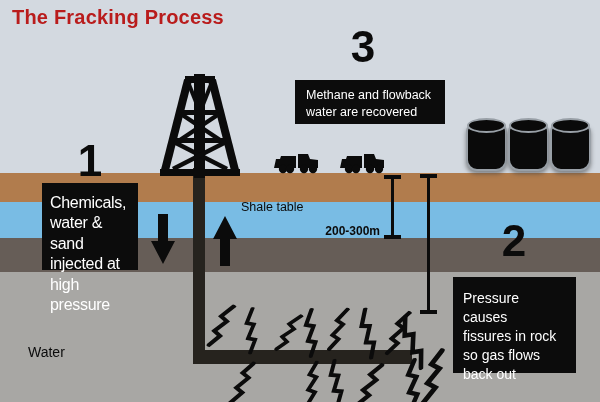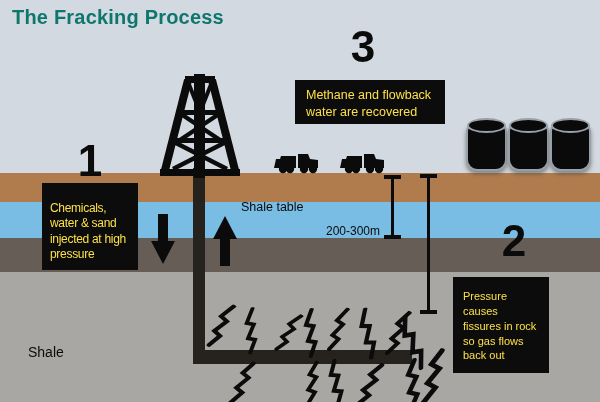--- a/index.html
+++ b/index.html
@@ -8,42 +8,42 @@
     background:#d3d9e0; font-family:"Liberation Sans", sans-serif;
   }
   .layer{position:absolute; left:0; width:600px;}
   #layer-soil {top:173px; height:29px; background:#b17c4d;}
   #layer-water{top:202px; height:36px; background:#79bce4;}
   #layer-rock {top:238px; height:34px; background:#665d57;}
   #layer-shale{top:272px; height:130px; background:#a8a7a4;}
 
   .title{
     position:absolute; left:12px; top:6px;
-    font-size:20px; font-weight:bold; color:#0f766e; letter-spacing:.2px;
+    font-size:20px; font-weight:bold; color:#b91c1c; letter-spacing:.2px;
   }
   .stepnum{
     position:absolute; width:44px; text-align:center;
     font-size:44px; font-weight:bold; color:#0b0b0b; line-height:1;
   }
   #num1{left:68px; top:139px;}
   #num2{left:492px; top:219px;}
   #num3{left:341px; top:25px;}
 
   .callout{
-    position:absolute; background:#0c0c0c; color:#fde047;
+    position:absolute; background:#0c0c0c; color:#ffffff;
     white-space:pre-line; box-sizing:border-box;
   }
-  #callout-1{left:42px;  top:183px; width:96px;  height:87px; padding:18px 8px;  font-size:12px; line-height:1.28; letter-spacing:-.3px;}
+  #callout-1{left:42px;  top:183px; width:96px;  height:87px; padding:10px 8px;  font-size:16px; line-height:1.28; letter-spacing:-.3px;}
   #callout-3{left:295px; top:80px;  width:150px; height:44px; padding:7px 11px;  font-size:12.5px; line-height:1.32;}
-  #callout-2{left:453px; top:277px; width:96px; height:96px; padding:12px 10px; font-size:11px; line-height:1.35;}
+  #callout-2{left:453px; top:277px; width:123px; height:96px; padding:12px 10px; font-size:14px; line-height:1.35;}
 
   .ground-label{position:absolute; color:#0b0b0b;}
   #water-table-label{left:241px; top:200px; font-size:12.5px;}
   #shale-label{left:28px; top:344px; font-size:14px;}
-  .depth-label{position:absolute; color:#0b0b0b; font-size:12px; font-weight:normal;}
+  .depth-label{position:absolute; color:#0b0b0b; font-size:12px; font-weight:bold;}
   #depth-shallow-label{left:314px; top:224px; width:66px; text-align:right;}
   #depth-deep-label{left:350px; top:298px; width:74px; text-align:right;}
 
   .mbar{position:absolute; width:17px;}
   #mbar-shallow{left:384px; top:175px; height:64px;}
   #mbar-deep   {left:420px; top:174px; height:140px;}
   .mbar .line{position:absolute; left:7px; top:0; width:3px; height:100%; background:#0b0b0b;}
   .mbar .cap {position:absolute; left:0; width:17px; height:4px; background:#0b0b0b;}
   .mbar .cap.top{top:0;} .mbar .cap.bot{bottom:0;}
 
@@ -87,21 +87,21 @@
 injected at high
 pressure</div>
   <div class="callout" id="callout-2">Pressure causes
 fissures in rock
 so gas flows
 back out</div>
   <div class="callout" id="callout-3">Methane and flowback
 water are recovered</div>
 
   <div class="ground-label" id="water-table-label">Shale table</div>
-  <div class="ground-label" id="shale-label">Shale</div>
+  <div class="ground-label" id="shale-label">Water</div>
   <div class="depth-label" id="depth-shallow-label">200-300m</div>
 
   <div class="mbar" id="mbar-shallow">
     <div class="cap top"></div>
     <div class="line"></div>
     <div class="cap bot"></div>
   </div>
   <div class="mbar" id="mbar-deep">
     <div class="cap top"></div>
     <div class="line"></div>

